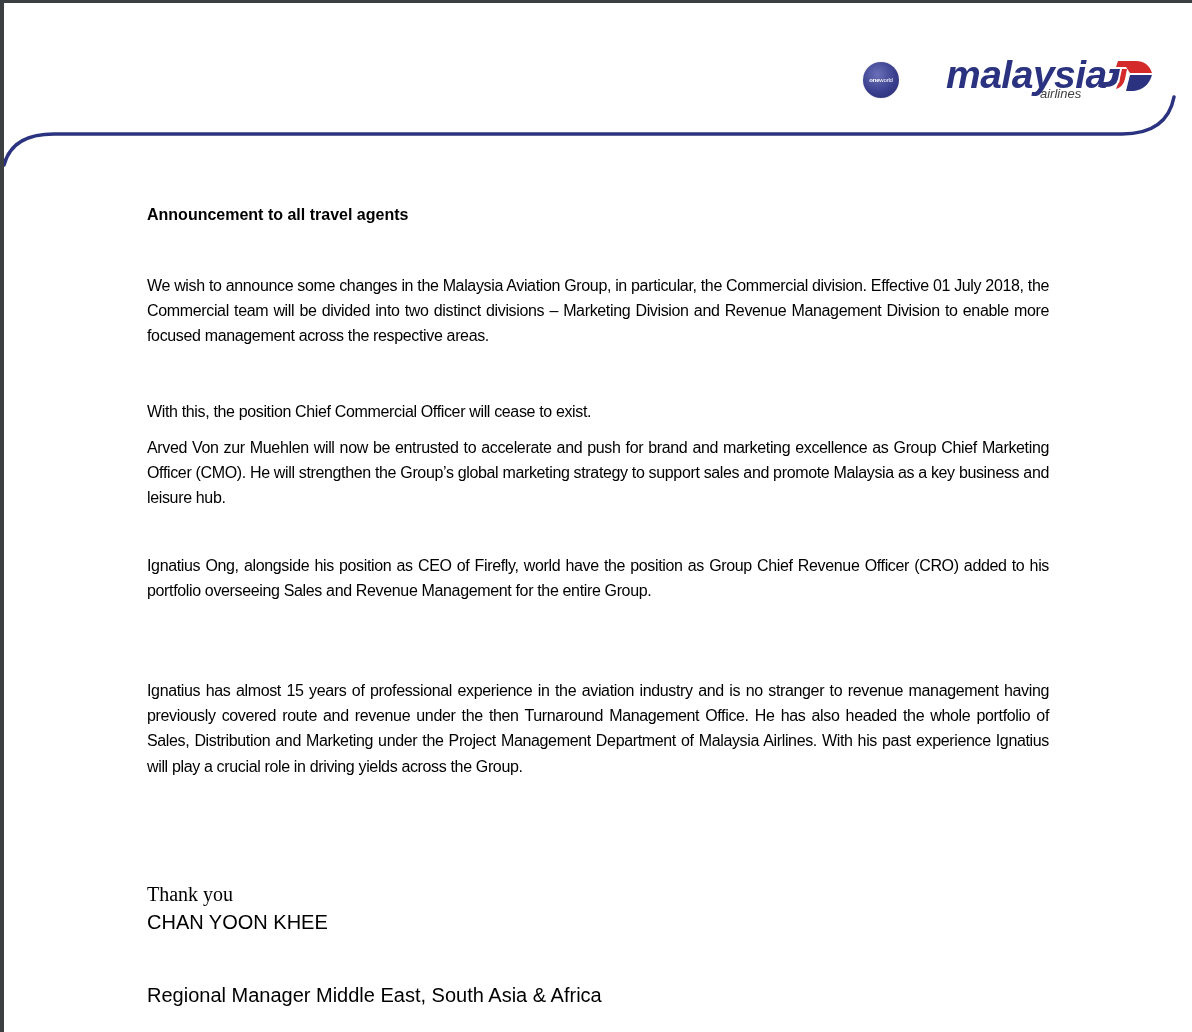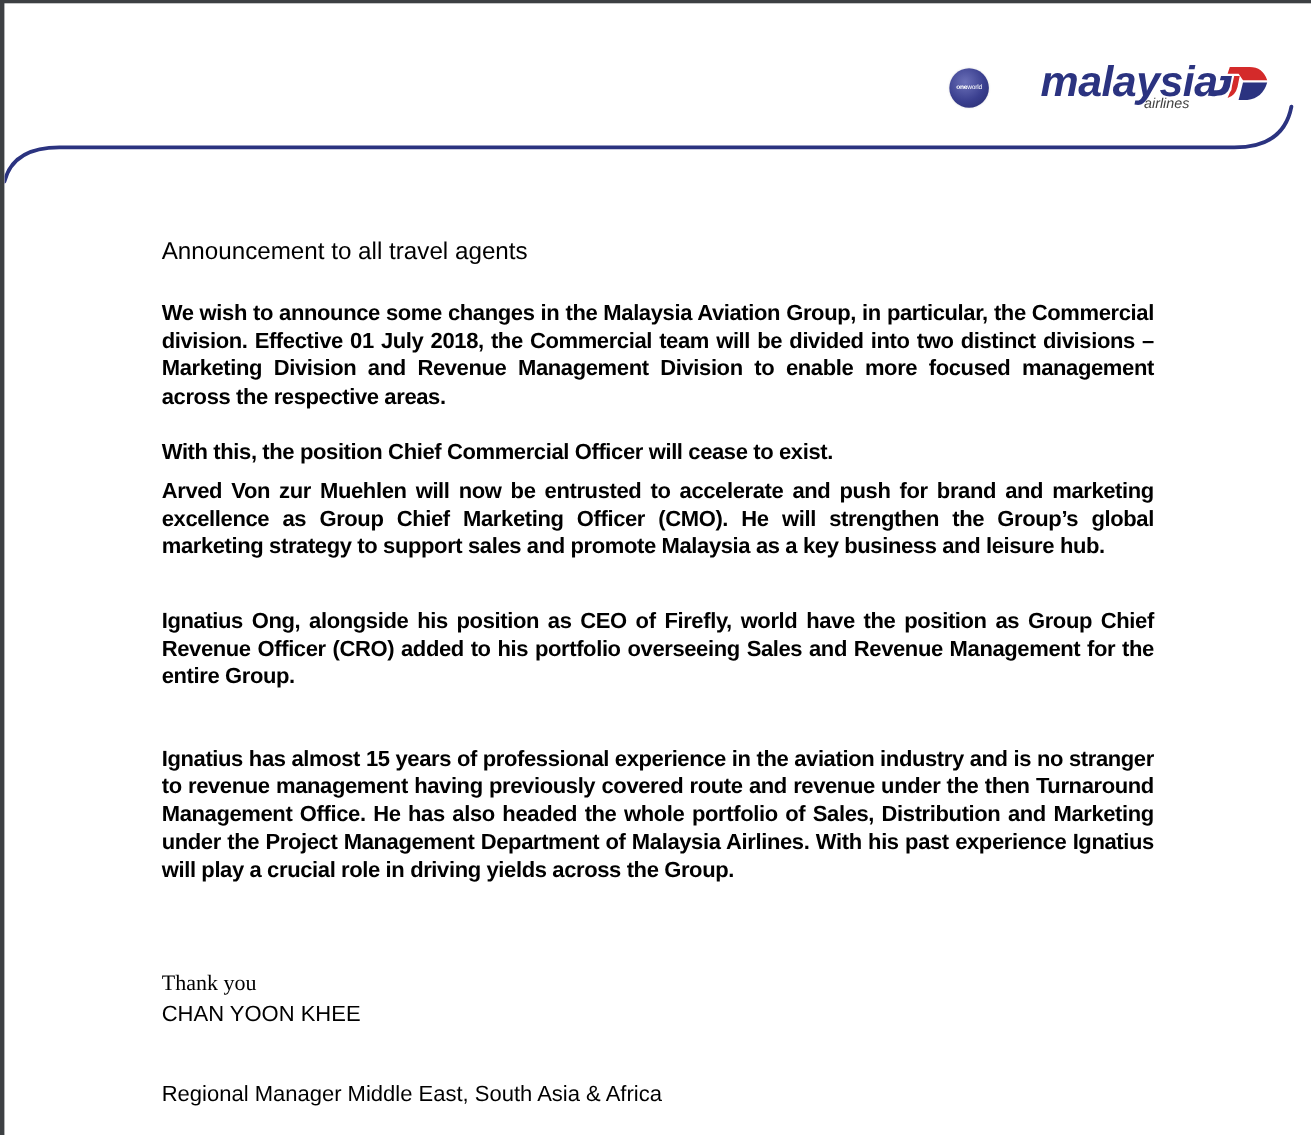--- a/index.html
+++ b/index.html
@@ -90,40 +90,39 @@
     }
     .content {
       position: absolute;
       left: 143px;
       top: 0;
       width: 902px;
       color: #000000;
     }
     .title {
       position: absolute;
-      top: 213px;
+      top: 200px;
       left: 0;
       font-family: "Liberation Sans", sans-serif;
-      font-weight: normal;
-      font-size: 22px;
+      font-weight: bold;
+      font-size: 16px;
       line-height: 24px;
       white-space: nowrap;
     }
     .para {
       position: absolute;
       left: 0;
       width: 902px;
       font-family: "Liberation Sans", sans-serif;
-      font-size: 20px;
+      font-size: 16px;
       line-height: 25.2px;
       text-align: justify;
       letter-spacing: -0.35px;
       word-spacing: 0px;
       margin: 0;
-      font-weight: bold;
     }
     .p1 { top: 270px; }
     .p2 { top: 396px; }
     .p3 { top: 432px; }
     .p4 { top: 550px; }
     .p5 { top: 675px; }
     .closing {
       position: absolute;
       left: 0;
       top: 879px;

